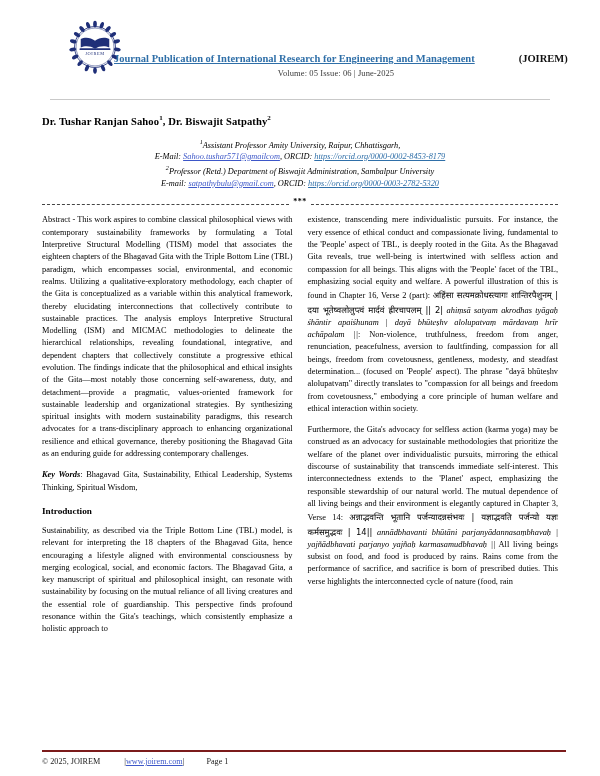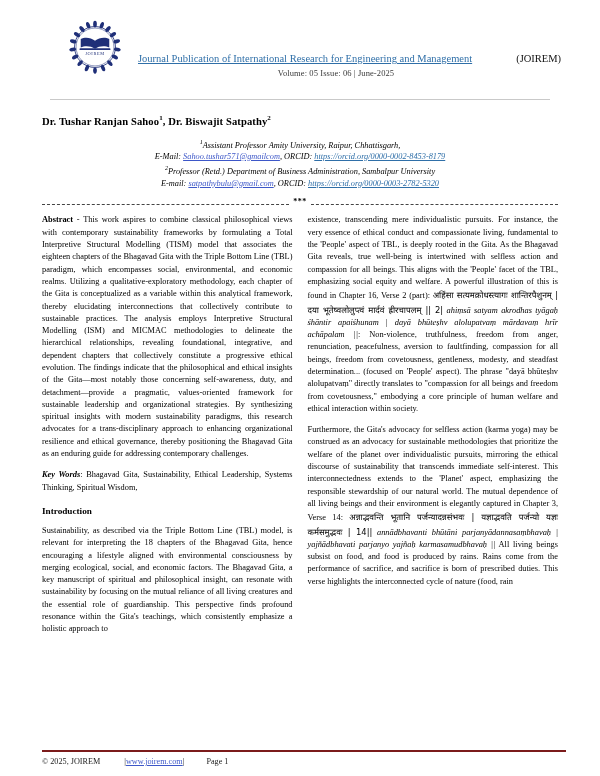--- a/index.html
+++ b/index.html
@@ -43,27 +43,26 @@
     text-align: center;
   }
   .journal-line {
     font-size: 10.5px;
     line-height: 13px;
     white-space: nowrap;
   }
   .journal-link {
     color: #2f6fa8;
     text-decoration: underline;
-    font-weight: normal;
+    font-weight: bold;
     font-family: "Liberation Serif", serif;
-    margin-left: 24px;
   }
   .journal-abbr {
     color: #111;
-    font-weight: normal;
+    font-weight: bold;
     margin-left: 44px;
   }
   .volume-line {
     font-size: 8.5px;
     font-weight: normal;
     color: #3a3a3a;
     margin-top: 3px;
     letter-spacing: .1px;
   }
   .masthead-rule {
@@ -140,21 +139,21 @@
     min-width: 0;
   }
   .col p {
     margin: 0 0 0 0;
     font-size: 8.35px;
     line-height: 12.3px;
     text-align: justify;
     text-justify: inter-word;
   }
   .col p + p { margin-top: 9px; }
-  .lead-bold { font-weight: bold; }
+  .lead-bold { font-weight: normal; }
   .kw { font-weight: bold; font-style: italic; }
   .heading {
     font-weight: bold;
     font-size: 9.2px;
     margin-top: 12px;
     margin-bottom: 9px;
   }
   .devanagari {
     font-family: "DejaVu Sans", sans-serif;
     font-size: 8.4px;
@@ -248,21 +247,21 @@
   <div class="affil">
     <div>
       <sup>1</sup><span>Assistant Professor Amity University, Raipur, Chhattisgarh,</span>
     </div>
     <div>
       <span>E-Mail:</span>
       <a class="lnk" href="#">Sahoo.tushar571@gmailcom</a><span>, ORCID:</span>
       <a class="lnk lnk-blue" href="#">https://orcid.org/0000-0002-8453-8179</a>
     </div>
     <div>
-      <sup>2</sup><span>Professor (Retd.)  Department of Business Administration, Sambalpur University</span>
+      <sup>2</sup><span>Professor (Retd.)  Department of Biswajit Administration, Sambalpur University</span>
     </div>
     <div>
       <span>E-mail:</span>
       <a class="lnk" href="#">satpathybulu@gmail.com</a><span>, ORCID:</span>
       <a class="lnk lnk-blue" href="#">https://orcid.org/0000-0003-2782-5320</a>
     </div>
   </div>
 
   <div class="divider">
     <div class="dashes"></div>

